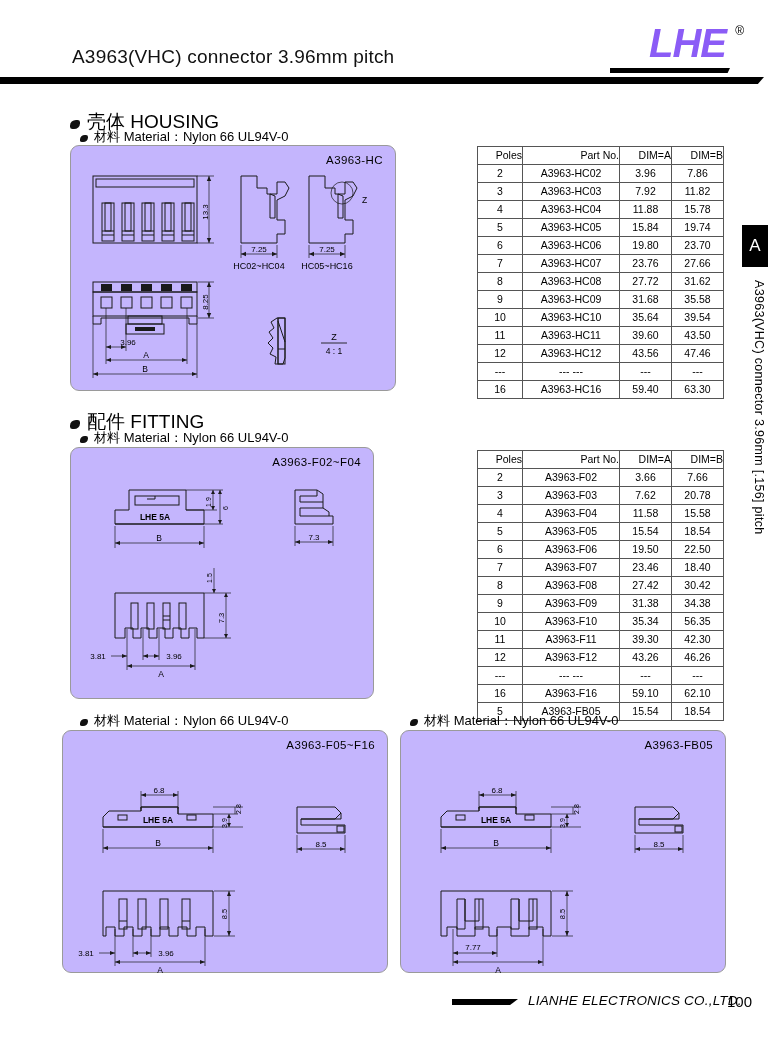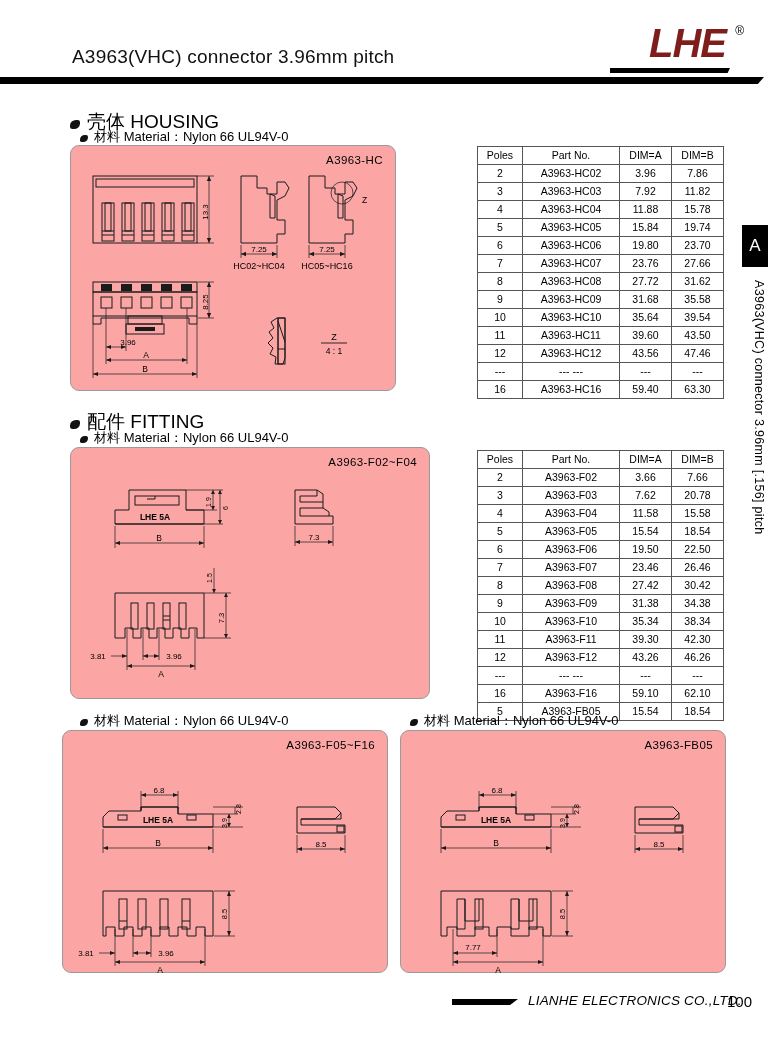--- a/index.html
+++ b/index.html
@@ -22,21 +22,21 @@
   }
   .logo-wrap {
     position: absolute; right: 16px; top: 22px;
     width: 150px; height: 48px;
   }
   .logo-text {
     position: absolute; right: 26px; top: 0px;
     font-size: 40px; font-weight: 800; font-style: italic;
     font-family: "Liberation Sans", sans-serif;
     letter-spacing: -1px; line-height: 42px;
-    color: #7f1d1d;
+    color: #8b5cf6;
   }
   .logo-reg {
     position: absolute; right: 8px; top: 2px;
     font-size: 12px; color: #000;
   }
   .logo-underbar {
     position: absolute; right: 22px; top: 46px;
     width: 120px; height: 5px; background: #000;
     clip-path: polygon(0 0, 100% 0, 98% 100%, 0% 100%);
   }
@@ -55,21 +55,21 @@
     background: #111; vertical-align: -1px; margin-right: 7px;
     border-radius: 60% 25% 60% 25%;
   }
   .leaf.sm { width: 8px; height: 7.5px; margin-right: 6px; vertical-align: -1px;}
 
   
   .panel {
     position: absolute;
     border: 1px solid #9a9a9a;
     border-radius: 9px;
-    background: #fca5a5;
+    background: #c4b5fd;
   }
   .panel-code {
     position: absolute; right: 12px; top: 8px;
     font-size: 11.5px; letter-spacing: .4px; white-space: nowrap;
   }
 
   
   .spec-table {
     position: absolute;
     border-collapse: collapse;
@@ -78,21 +78,21 @@
   }
   .spec-table td, .spec-table th {
     border: 1px solid #555;
     text-align: center;
     font-weight: normal;
     padding: 0;
     height: 17px;
     line-height: 17px;
     white-space: nowrap;
   }
-  .spec-table th { font-size: 10.5px; }
+  .spec-table th { font-size: 10.5px; text-align: right; }
   .col-poles { width: 45px; }
   .col-part  { width: 97px; }
   .col-dima  { width: 52px; }
   .col-dimb  { width: 52px; }
 
   
   .side-tab {
     position: absolute; right: 0px; top: 225px;
     width: 26px; height: 42px; background: #000;
     color: #fff; font-size: 17px;
@@ -393,21 +393,21 @@
     </tbody>
 </table>
 
 <div class="sec-head sec-title" style="left:70px; top:409px;">
   <span class="leaf"></span><span>配件</span>&nbsp;<span>FITTING</span>
 </div>
 <div class="sec-head sec-mat" style="left:80px; top:429px;">
   <span class="leaf sm"></span><span>材料</span>&nbsp;<span>Material：</span><span>Nylon 66 UL94V-0</span>
 </div>
 
-<div class="panel" style="left:70px; top:447px; width:360px; height:252px;">
+<div class="panel" style="left:70px; top:447px; width:304px; height:252px;">
   <div class="panel-code">A3963-F02~F04</div>
 
   <svg class="dwg" width="326" height="252" viewBox="0 0 326 252">
     <g fill="none" stroke="#1a1a1a" stroke-width="1">
 
       <path d="M58 42 L115 42 L115 62 L133 62 L133 76 L44 76 L44 62 L58 62 Z"></path>
       <rect x="64" y="48" width="44" height="9"></rect>
       <path d="M76 51 L84 51 L84 48"></path>
       <line x1="44" y1="76" x2="133" y2="76"></line>
 
@@ -531,39 +531,39 @@
       <tr>
         <td class="col-poles">6</td>
         <td class="col-part">A3963-F06</td>
         <td class="col-dima">19.50</td>
         <td class="col-dimb">22.50</td>
       </tr>
       <tr>
         <td class="col-poles">7</td>
         <td class="col-part">A3963-F07</td>
         <td class="col-dima">23.46</td>
-        <td class="col-dimb">26.46</td>
+        <td class="col-dimb">18.40</td>
       </tr>
       <tr>
         <td class="col-poles">8</td>
         <td class="col-part">A3963-F08</td>
         <td class="col-dima">27.42</td>
         <td class="col-dimb">30.42</td>
       </tr>
       <tr>
         <td class="col-poles">9</td>
         <td class="col-part">A3963-F09</td>
         <td class="col-dima">31.38</td>
         <td class="col-dimb">34.38</td>
       </tr>
       <tr>
         <td class="col-poles">10</td>
         <td class="col-part">A3963-F10</td>
         <td class="col-dima">35.34</td>
-        <td class="col-dimb">38.34</td>
+        <td class="col-dimb">56.35</td>
       </tr>
       <tr>
         <td class="col-poles">11</td>
         <td class="col-part">A3963-F11</td>
         <td class="col-dima">39.30</td>
         <td class="col-dimb">42.30</td>
       </tr>
       <tr>
         <td class="col-poles">12</td>
         <td class="col-part">A3963-F12</td>

